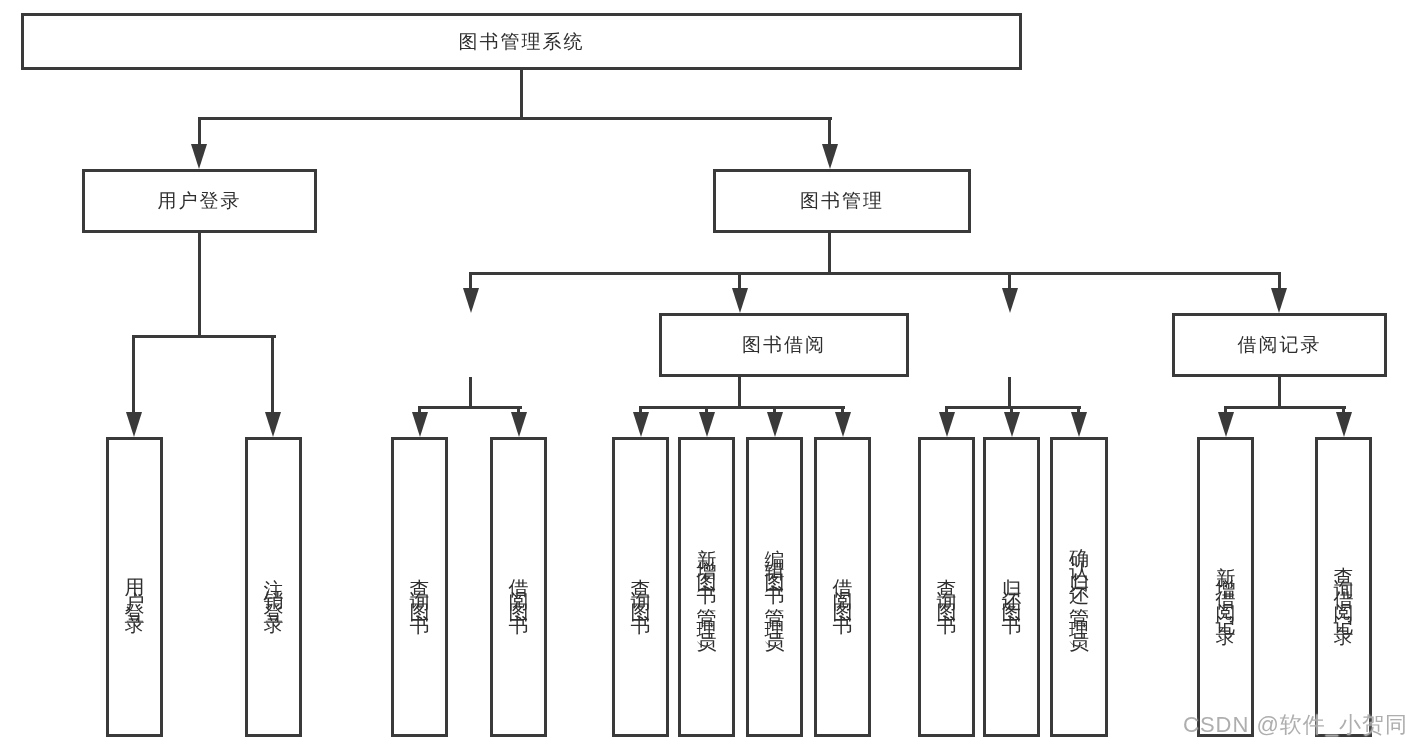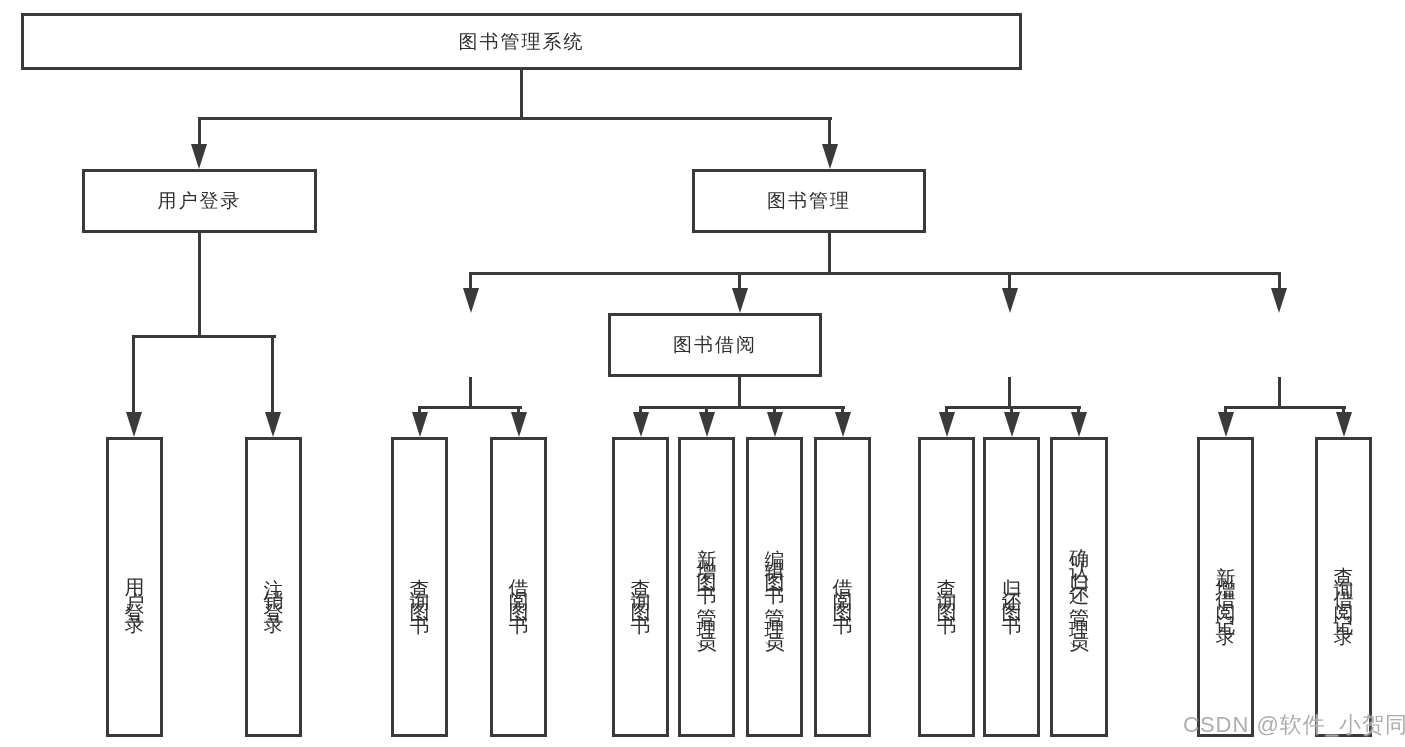--- a/index.html
+++ b/index.html
@@ -95,26 +95,29 @@
   <div class="arrow" style="left:1218px;top:412px"></div>
   <div class="arrow" style="left:1336px;top:412px"></div>
 
   <div class="box hbox" style="left:21px;top:13px;width:1001px;height:57px">
     <span>图书管理系统</span>
   </div>
 
   <div class="box hbox" style="left:82px;top:169px;width:235px;height:64px">
     <span>用户登录</span>
   </div>
-  <div class="box hbox" style="left:692px;top:169px;width:234px;height:64px">
+  <div class="box hbox" style="left:713px;top:169px;width:258px;height:64px">
     <span>图书管理</span>
   </div>
 
-  <div class="box hbox" style="left:608px;top:313px;width:214px;height:64px">
+  <div class="box hbox" style="left:659px;top:313px;width:250px;height:64px">
     <span>图书借阅</span>
+  </div>
+  <div class="box hbox" style="left:1172px;top:313px;width:215px;height:64px">
+    <span>借阅记录</span>
   </div>
 
   <div class="box vbox" style="left:106px">
     <span>用户登录</span>
   </div>
   <div class="box vbox" style="left:245px">
     <span>注销登录</span>
   </div>
 
   <div class="box vbox" style="left:391px">

